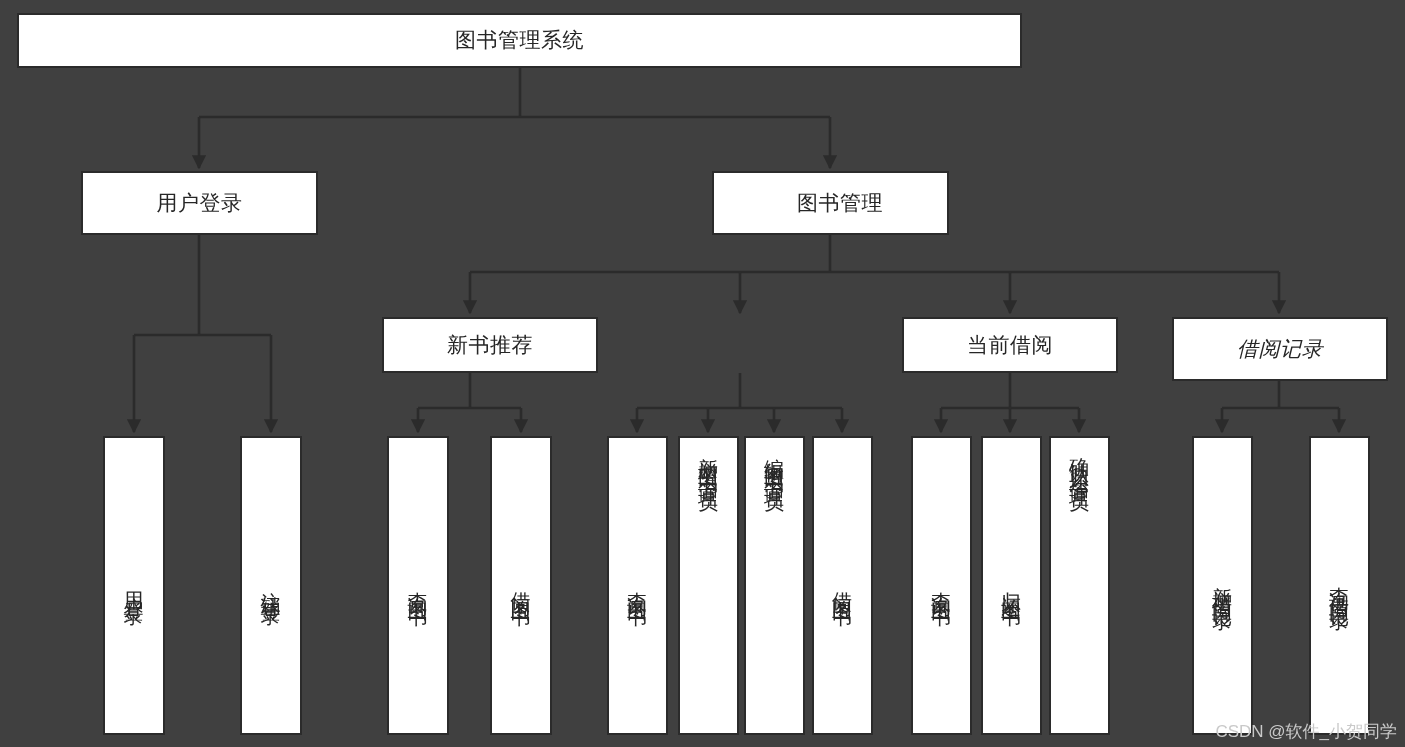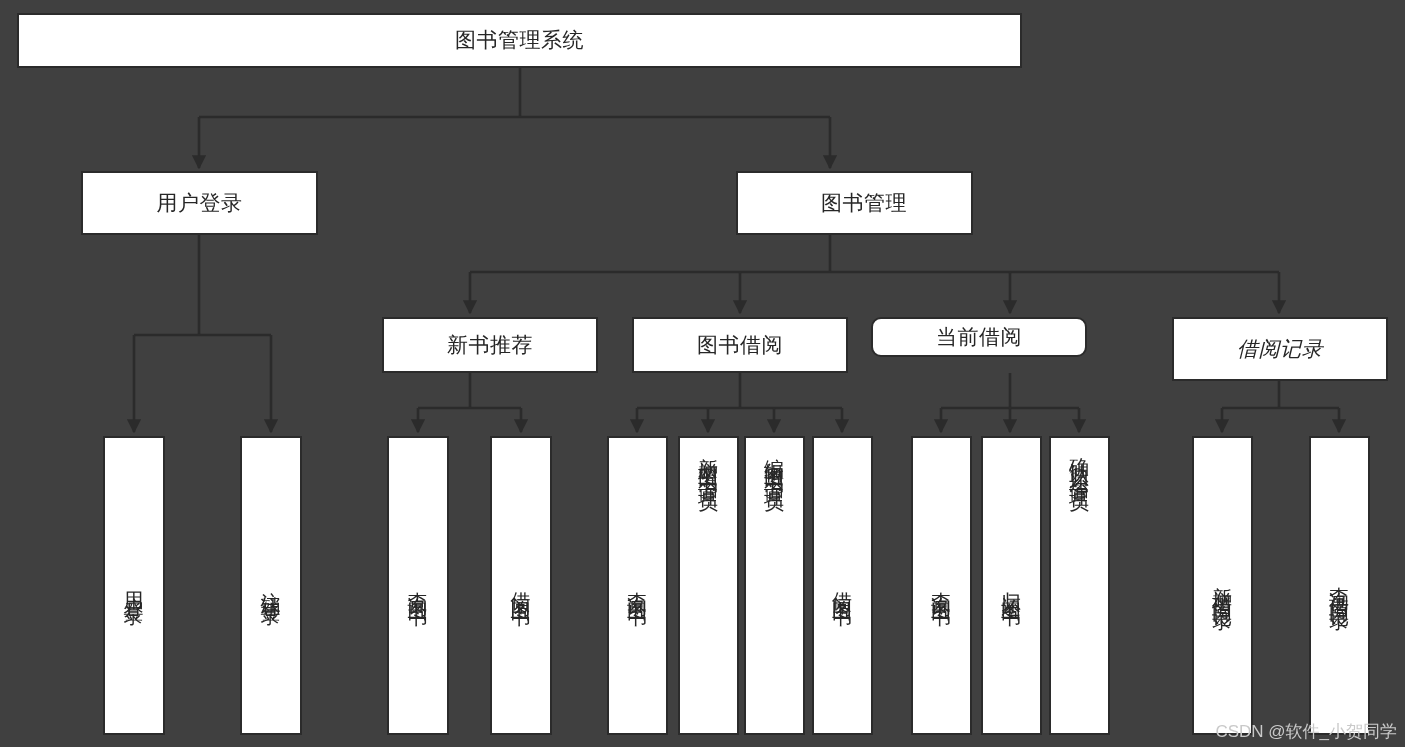--- a/index.html
+++ b/index.html
@@ -136,33 +136,30 @@
   </svg>
 
   <div class="node root horizontal" style="left:17px; top:13px; width:1005px; height:55px;">
     <span class="node-label">图书管理系统</span>
   </div>
 
   <div class="node horizontal" style="left:81px; top:171px; width:237px; height:64px;">
     <span class="node-label">用户登录</span>
   </div>
 
-  <div class="node horizontal" style="left:736px; top:171px; width:237px; height:64px;padding-left:19px;">
+  <div class="node horizontal" style="left:712px; top:171px; width:237px; height:64px;padding-left:19px;">
     <span class="node-label">图书管理</span>
   </div>
 
   <div class="node horizontal" style="left:382px; top:317px; width:216px; height:56px;">
     <span class="node-label">新书推荐</span>
   </div>
 
-  <div class="node horizontal" style="left:632px; top:317px; width:216px; height:56px;">
-    <span class="node-label">图书借阅</span>
-  </div>
-
-  <div class="node horizontal" style="left:871px; top:317px; width:216px; height:40px;border-radius:10px;">
+
+  <div class="node horizontal" style="left:902px; top:317px; width:216px; height:56px;">
     <span class="node-label">当前借阅</span>
   </div>
 
   <div class="node horizontal" style="left:1172px; top:317px; width:216px; height:64px;font-style:italic;">
     <span class="node-label">借阅记录</span>
   </div>
 
   <div class="node vertical centered" style="left:103px; top:436px; width:62px; height:299px;">
     <span class="node-label">用户登录</span>
   </div>

